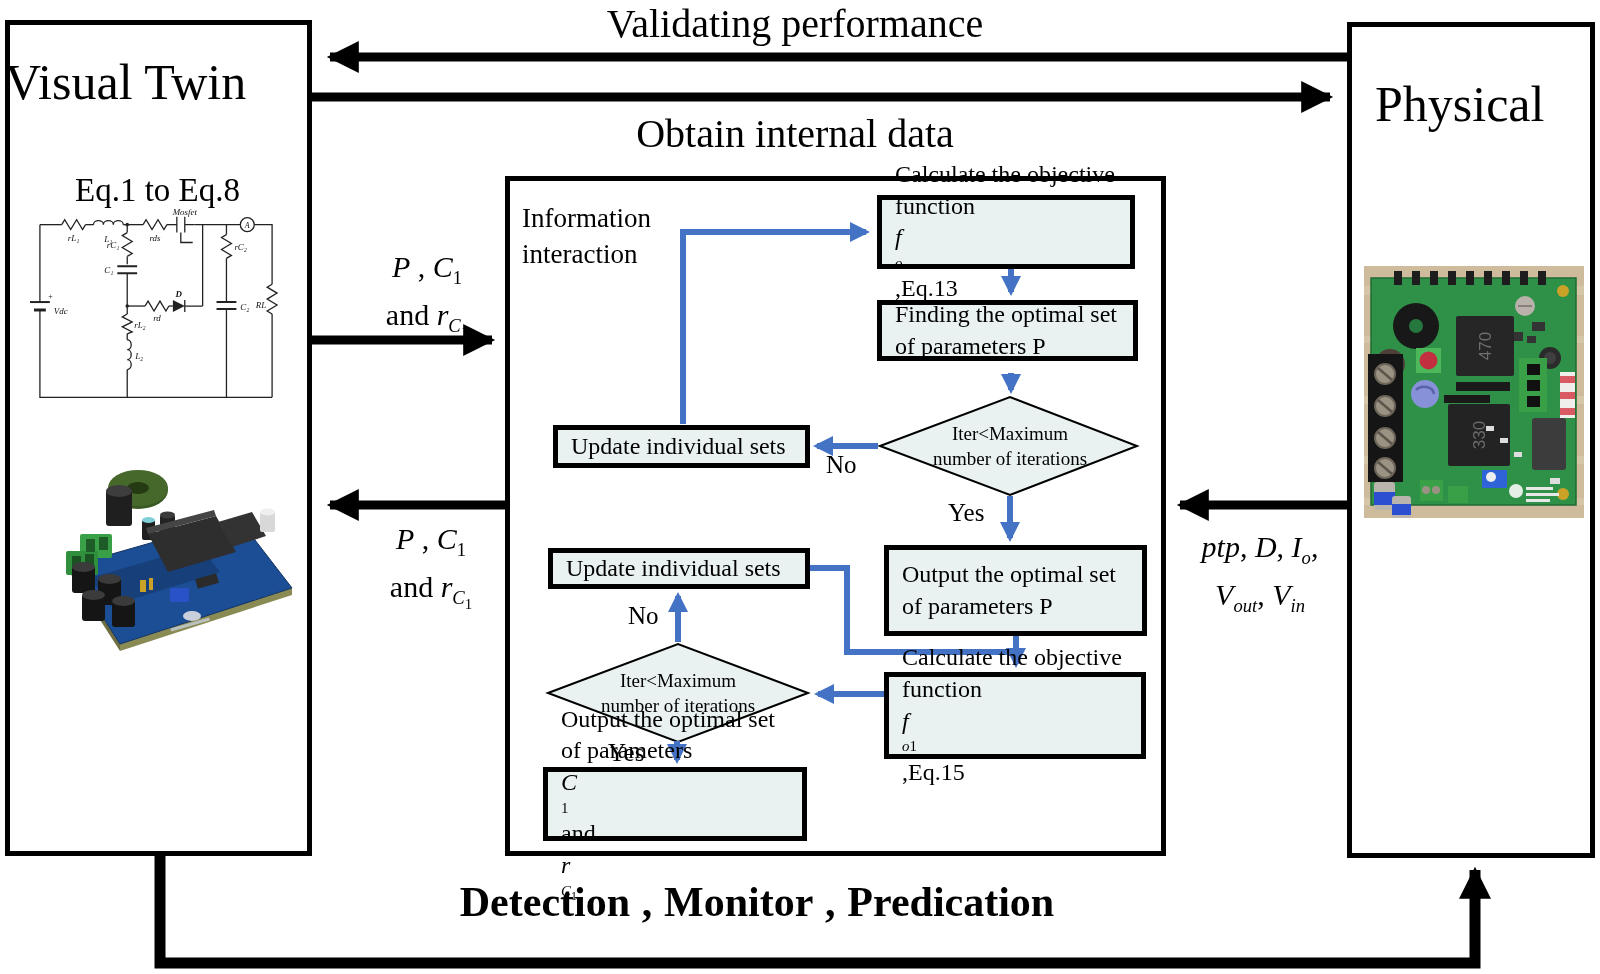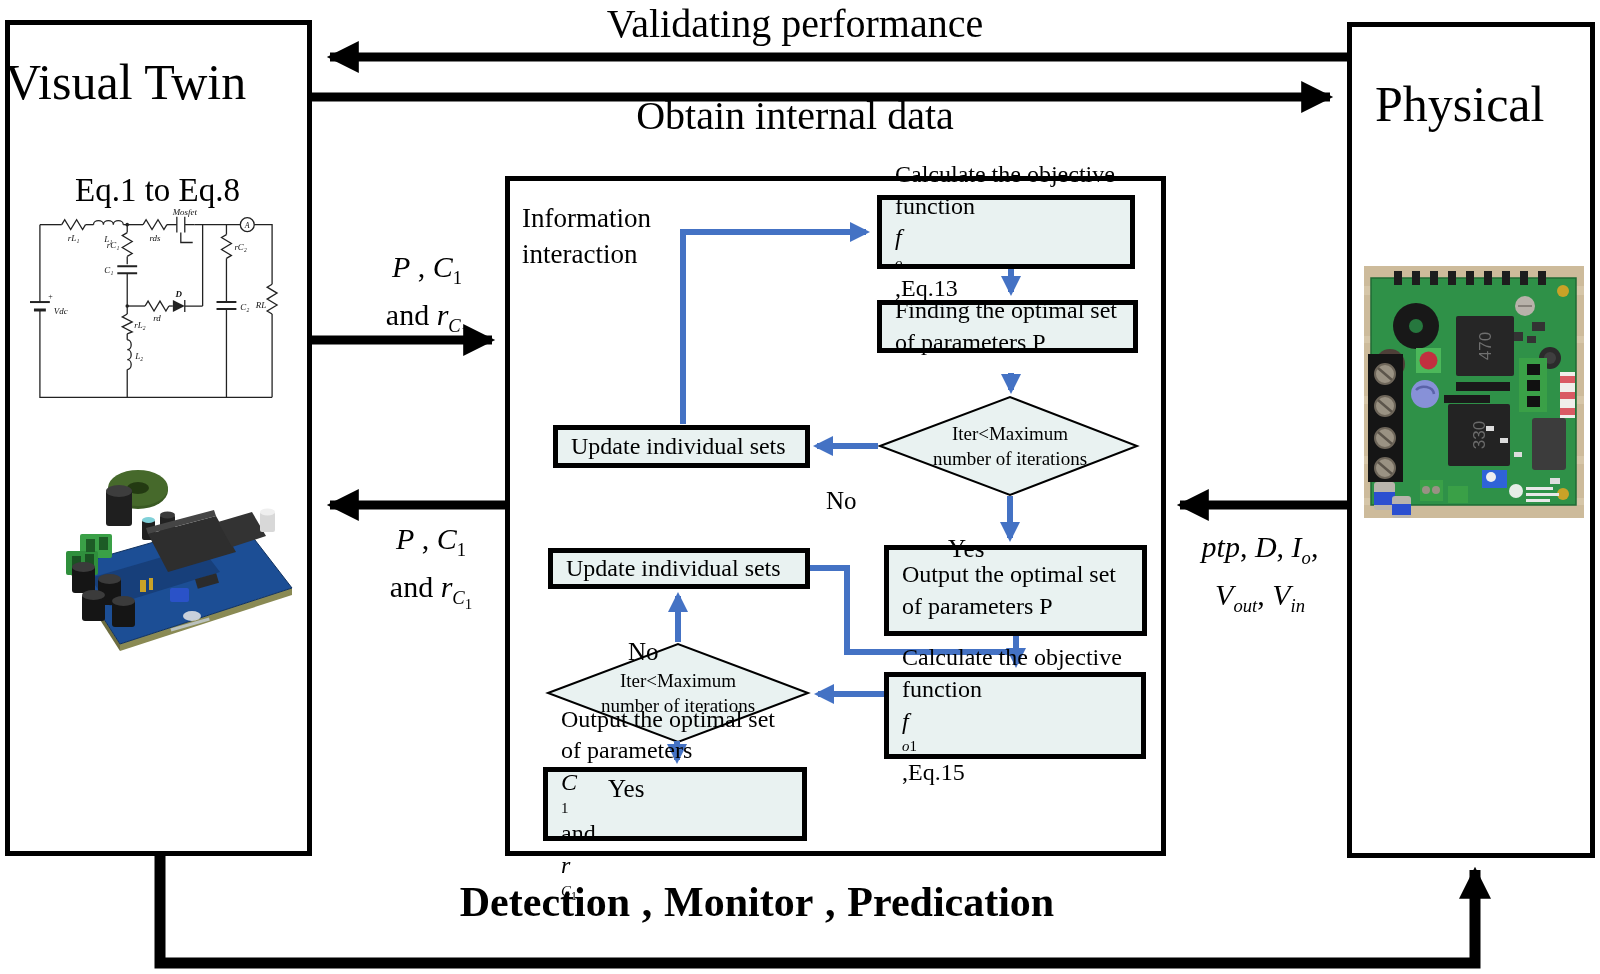--- a/index.html
+++ b/index.html
@@ -6,21 +6,21 @@
   .stage{position:relative;width:1600px;height:974px;background:#fff;overflow:hidden;
          font-family:"Liberation Serif","DejaVu Serif",serif;color:#000;}
   .abs{position:absolute;}
   svg{display:block;}
   .overlay{position:absolute;left:0;top:0;pointer-events:none;}
   .big-box{position:absolute;border:5px solid #000;box-sizing:border-box;background:#fff;}
   .flow-node{position:absolute;background:#e9f2f1;border:5px solid #000000;box-sizing:border-box;
              font-size:24px;line-height:1.32;display:flex;flex-direction:column;justify-content:center;
              padding-left:13px;}
   .dtext{position:absolute;font-size:19px;line-height:1.3;text-align:center;}
-  .lbl{position:absolute;font-size:25px;margin-top:36px;}
+  .lbl{position:absolute;font-size:25px;}
   .side-label{position:absolute;font-size:30px;line-height:1.5;text-align:center;}
   .top-caption{position:absolute;font-size:40px;text-align:center;}
   .box-title{position:absolute;font-size:50px;font-weight:normal;text-align:left;line-height:1.3;}
   .eq-label{position:absolute;font-size:33px;text-align:center;}
   .info-label{position:absolute;font-size:27px;line-height:1.35;}
   .bottom-caption{position:absolute;font-size:42px;font-weight:bold;text-align:center;}
   .bottom-caption .sep{padding:0 0.28em;}
   sub{font-size:0.62em;}
   sub sub{font-size:0.8em;}
 </style>
@@ -60,21 +60,21 @@
     <path d="M1010 496 V538" stroke="#4472c4" stroke-width="6" fill="none" marker-end="url(#mkl)"></path>
     <path d="M1016 636 V652" stroke="#4472c4" stroke-width="6" fill="none"></path>
     <path d="M810 568 H847 V652 H1013" stroke="#4472c4" stroke-width="6" fill="none"></path>
     <path d="M1016 650 V664" stroke="#4472c4" stroke-width="6" fill="none" marker-end="url(#mkl)"></path>
     <path d="M884 694 H818" stroke="#4472c4" stroke-width="6" fill="none" marker-end="url(#mkl)"></path>
     <path d="M678 642 V596" stroke="#4472c4" stroke-width="6" fill="none" marker-end="url(#mkl)"></path>
     <path d="M677 741 V760" stroke="#4472c4" stroke-width="6" fill="none" marker-end="url(#mkl)"></path>
   </svg>
 
   <div class="top-caption" style="left:470px;top:0px;width:650px;">Validating performance</div>
-  <div class="top-caption" style="left:470px;top:92px;width:650px;">Obtain internal data</div>
+  <div class="top-caption" style="left:470px;top:110px;width:650px;">Obtain internal data</div>
 
   <div class="box-title" style="left:5px;top:50px;width:307px;">Visual Twin</div>
   <div class="eq-label" style="left:10px;top:172px;width:295px;">Eq.1 to Eq.8</div>
 
   <svg class="abs" style="left:28px;top:206px;" width="256" height="206" viewBox="0 0 258 206">
     <g stroke="#222" stroke-width="1.3" fill="none">
       <path d="M12 18 H34"></path>
       <path d="M34 18 l3 -5 l6 10 l6 -10 l6 10 l3 -5"></path>
       <path d="M58 18 H66"></path>
       <path d="M66 18 a5 4 0 0 1 10 0 a5 4 0 0 1 10 0 a5 4 0 0 1 10 0"></path>
@@ -272,21 +272,21 @@
         <rect x="186" y="212" width="10" height="6"></rect>
       </g>
   </svg>
 
   <div class="info-label" style="left:522px;top:200px;width:180px;">
     <div>Information</div>
     <div>interaction</div>
   </div>
 
   <div class="flow-node" style="left:877px;top:195px;width:258px;height:74px;">Calculate the objective<br>function&nbsp; <i>f</i><sub><i>o</i></sub>,Eq.13</div>
-  <div class="flow-node" style="left:877px;top:300px;width:261px;height:53px;">Finding the optimal set<br>of parameters P</div>
+  <div class="flow-node" style="left:877px;top:300px;width:261px;height:61px;">Finding the optimal set<br>of parameters P</div>
   <div class="dtext" style="left:898px;top:422px;width:224px;">Iter&lt;Maximum<br>number of iterations</div>
   <div class="flow-node" style="left:553px;top:425px;width:257px;height:43px;">Update individual sets</div>
   <div class="flow-node" style="left:884px;top:545px;width:263px;height:91px;">Output the optimal set<br>of parameters P</div>
   <div class="flow-node" style="left:548px;top:548px;width:262px;height:41px;">Update individual sets</div>
   <div class="flow-node" style="left:884px;top:672px;width:262px;height:87px;">Calculate the objective<br>function&nbsp; <i>f</i><sub><i>o</i>1</sub>,Eq.15</div>
   <div class="dtext" style="left:566px;top:669px;width:224px;">Iter&lt;Maximum<br>number of iterations</div>
   <div class="flow-node" style="left:543px;top:767px;width:264px;height:74px;">Output the optimal set<br>of parameters <i>C</i><sub>1</sub>and <i>r</i><sub><i>C</i><sub>1</sub></sub></div>
 
   <div class="lbl" style="left:826px;top:451px;">No</div>
   <div class="lbl" style="left:948px;top:499px;">Yes</div>

